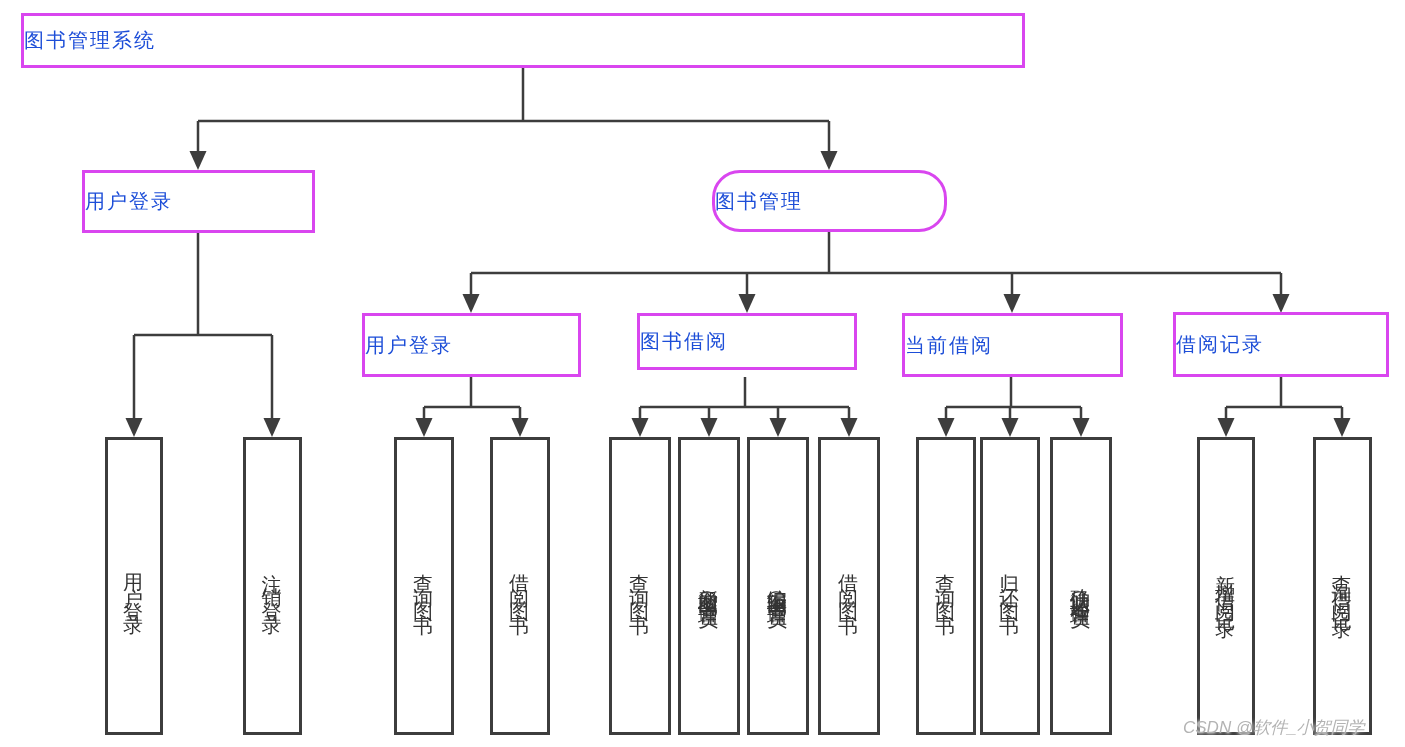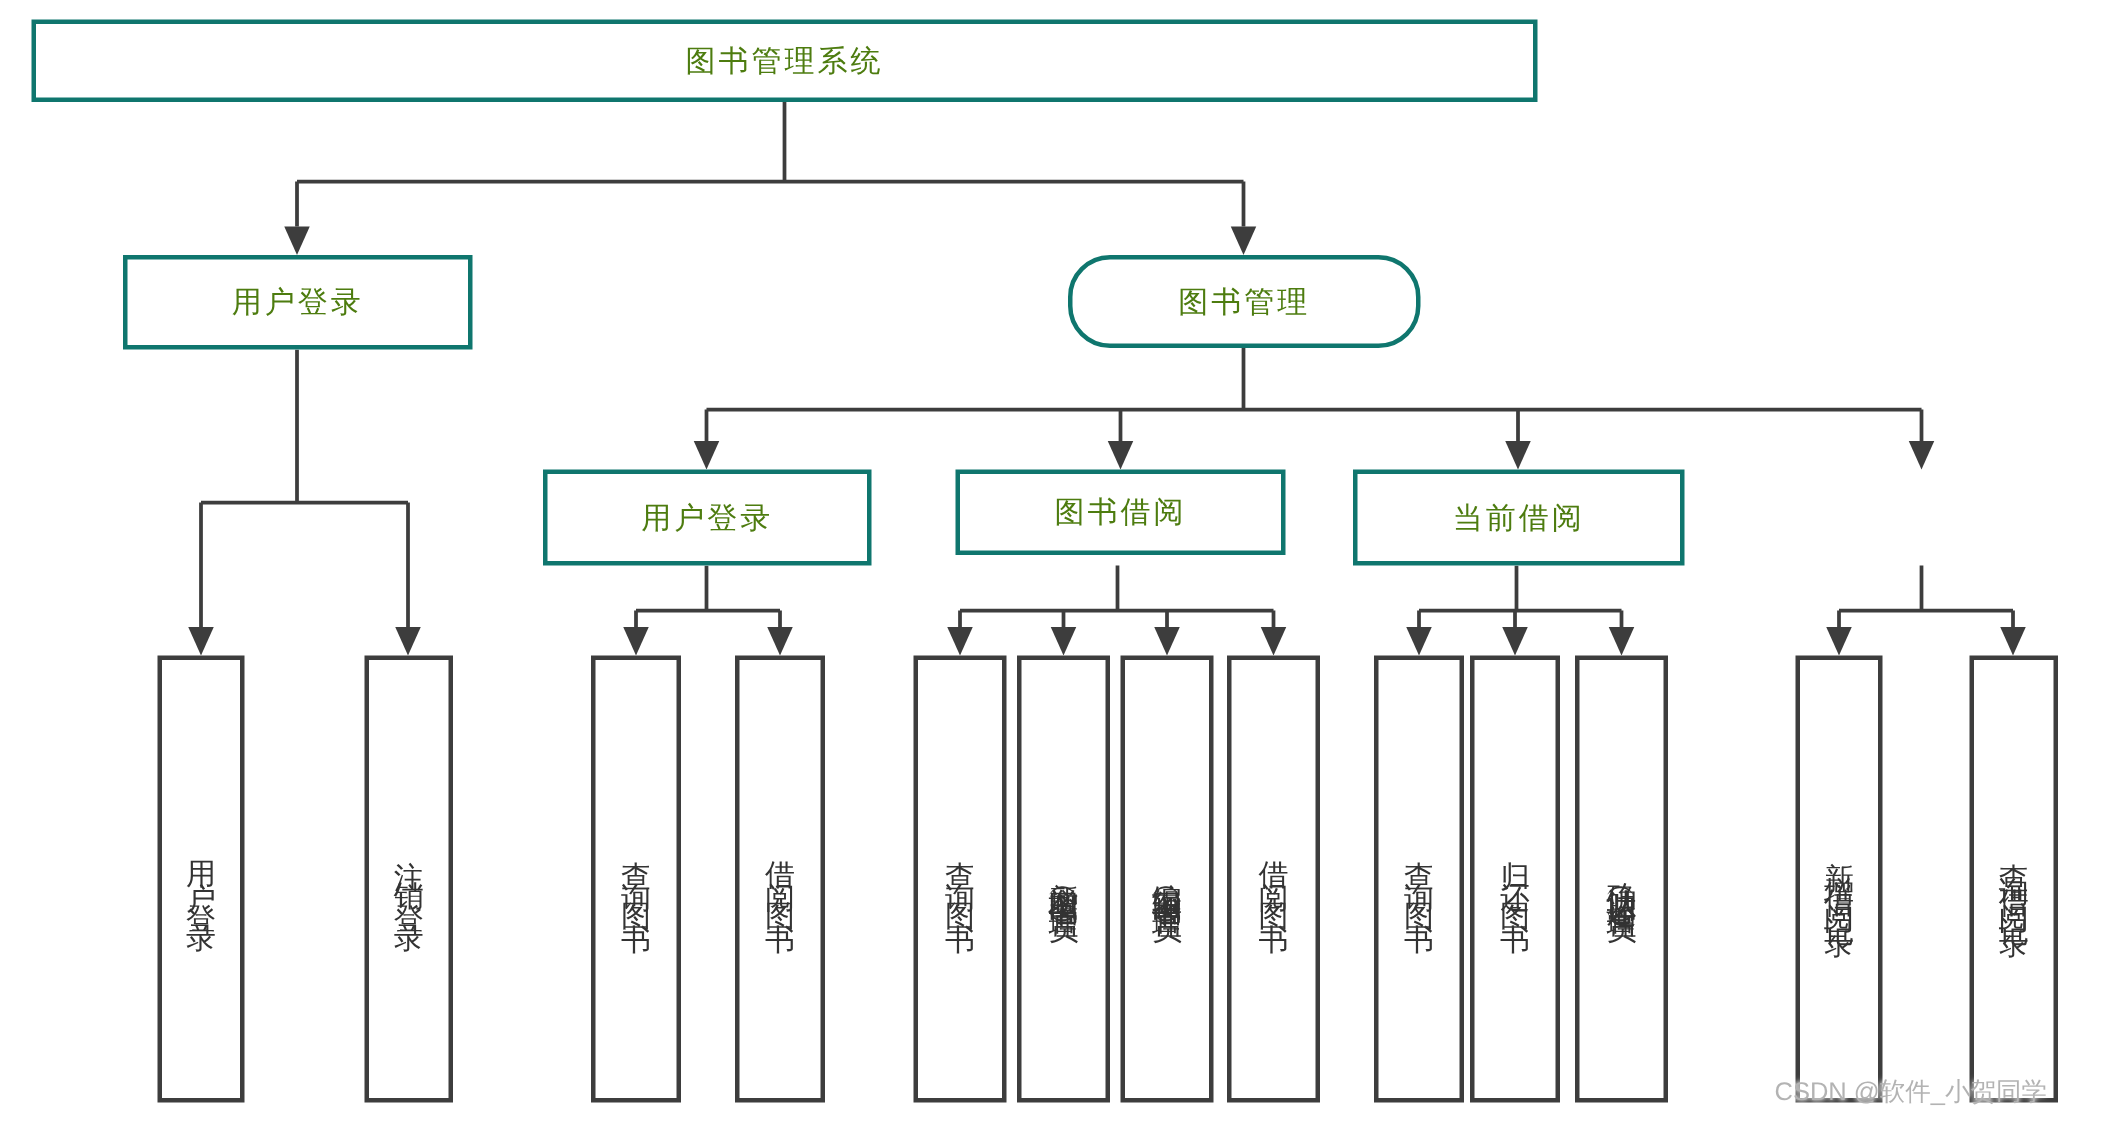--- a/index.html
+++ b/index.html
@@ -17,26 +17,26 @@
   }
   .connectors {
     position: absolute;
     left: 0;
     top: 0;
     z-index: 1;
   }
   .node {
     position: absolute;
     box-sizing: border-box;
-    border: 3px solid #0f766e;
+    border: 3px solid #d946ef;
     background: #ffffff;
     display: flex;
     align-items: center;
-    justify-content: center;
-    color: #4d7c0f;
+    justify-content: flex-start;
+    color: #1d4ed8;
     font-size: 20px;
     letter-spacing: 2px;
     z-index: 2;
   }
   .leaf {
     position: absolute;
     box-sizing: border-box;
     border: 3px solid #3d3d3d;
     background: #ffffff;
     display: flex;
@@ -57,20 +57,21 @@
   .watermark {
     position: absolute;
     left: 1183px;
     top: 716px;
     width: 222px;
     font-size: 17px;
     color: #b3b3b3;
     white-space: nowrap;
     z-index: 3;
     text-shadow: 0 0 3px #ffffff, 0 0 5px #ffffff;
+    font-style: italic;
   }
 </style>
 </head>
 <body>
 
 <div class="canvas">
 
   <svg class="connectors" width="1405" height="747" viewBox="0 0 1405 747" xmlns="http://www.w3.org/2000/svg">
     <g stroke="#3d3d3d" stroke-width="2.5" fill="none">
 
@@ -124,20 +125,23 @@
 
   <div class="node" style="left:362px; top:313px; width:219px; height:64px;">
     <span>用户登录</span>
   </div>
   <div class="node" style="left:637px; top:313px; width:220px; height:57px;">
     <span>图书借阅</span>
   </div>
   <div class="node" style="left:902px; top:313px; width:221px; height:64px;font-family:Liberation Mono, monospace;">
     <span>当前借阅</span>
   </div>
+  <div class="node" style="left:1173px; top:312px; width:216px; height:65px;">
+    <span>借阅记录</span>
+  </div>
 
   <div class="leaf" style="left:105px; top:437px; width:58px; height:298px;">
     <span class="vtext">用户登录</span>
   </div>
   <div class="leaf" style="left:243px; top:437px; width:59px; height:298px;">
     <span class="vtext">注销登录</span>
   </div>
   <div class="leaf" style="left:394px; top:437px; width:60px; height:298px;">
     <span class="vtext">查询图书</span>
   </div>

